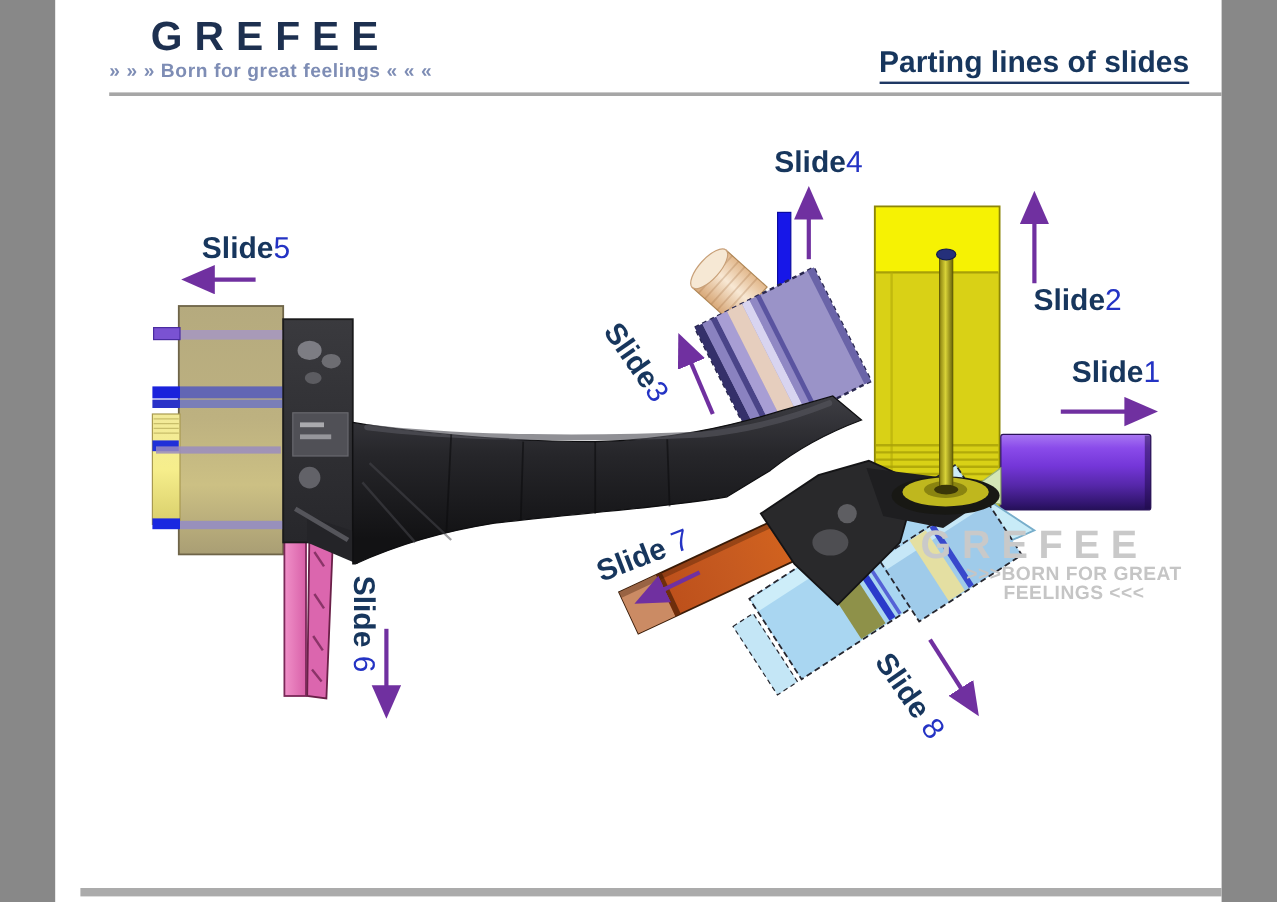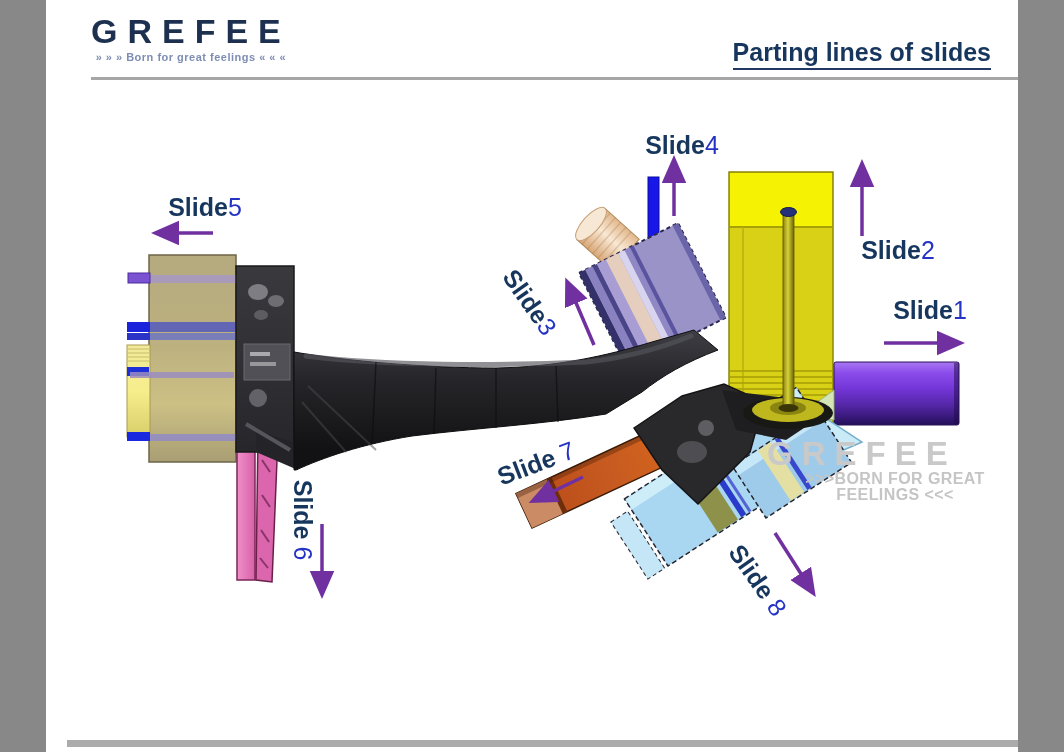--- a/index.html
+++ b/index.html
@@ -1,40 +1,40 @@
 <!DOCTYPE html>
 <html><head>
 <meta charset="utf-8">
 <style>
   html,body{margin:0;padding:0;background:#888;}
   .slide{position:relative;width:972px;height:752px;background:#ffffff;overflow:hidden;
          font-family:Liberation Sans, sans-serif;margin:0 auto;text-align:center;}
   
   .logo{position:absolute;left:45px;top:14px;}
   .logo-text{font-size:34px;font-weight:800;letter-spacing:10px;color:#1D3050;line-height:1.05;}
-  .logo-tag{font-size:11px;font-weight:600;letter-spacing:.5px;color:#7E8DB5;margin-top:1px;}
+  .logo-tag{font-size:16px;font-weight:600;letter-spacing:.5px;color:#7E8DB5;margin-top:1px;}
   .page-title{position:absolute;right:27px;top:38px;font-size:25px;font-weight:600;color:#17365D;
               border-bottom:2px solid #1F3864;padding-bottom:1px;margin-left:10px;}
   .top-rule{position:absolute;left:45px;top:77px;width:1019px;height:3px;background:#A6A6A6;}
   .bottom-rule{position:absolute;left:21px;top:740px;width:1031px;height:7px;background:#ABABAB;}
   
   .cad{position:absolute;left:0;top:0;width:1064px;height:752px;}
   
   .wm{position:absolute;left:721px;top:437px;color:#C9C9C9;font-weight:800;font-size:33px;
       letter-spacing:9px;line-height:1;}
   .wm-tag{position:absolute;left:726px;top:471px;color:#C5C5C5;font-weight:700;font-size:16px;
           letter-spacing:.4px;line-height:1;}
   
   .lab{position:absolute;width:92px;height:28px;font-size:25px;font-weight:600;color:#17365D;
        white-space:nowrap;line-height:28px;}
   .lab .sln{color:#2433C4;font-weight:500;}
   .lab1{left:838px;top:296px;}
   .lab2{left:806px;top:236px;}
   .lab3{left:438px;top:288px;transform:rotate(55deg);}
-  .lab4{left:590px;top:131px;}
+  .lab4{left:590px;top:121px;}
   .lab5{left:113px;top:193px;}
   .lab6{left:211px;top:506px;transform:rotate(90deg);}
   .lab7{left:444px;top:449px;transform:rotate(-21deg);}
   .lab8{left:666px;top:566px;transform:rotate(55deg);}
 </style>
 </head>
 <body>
 
 <div class="slide">
 

